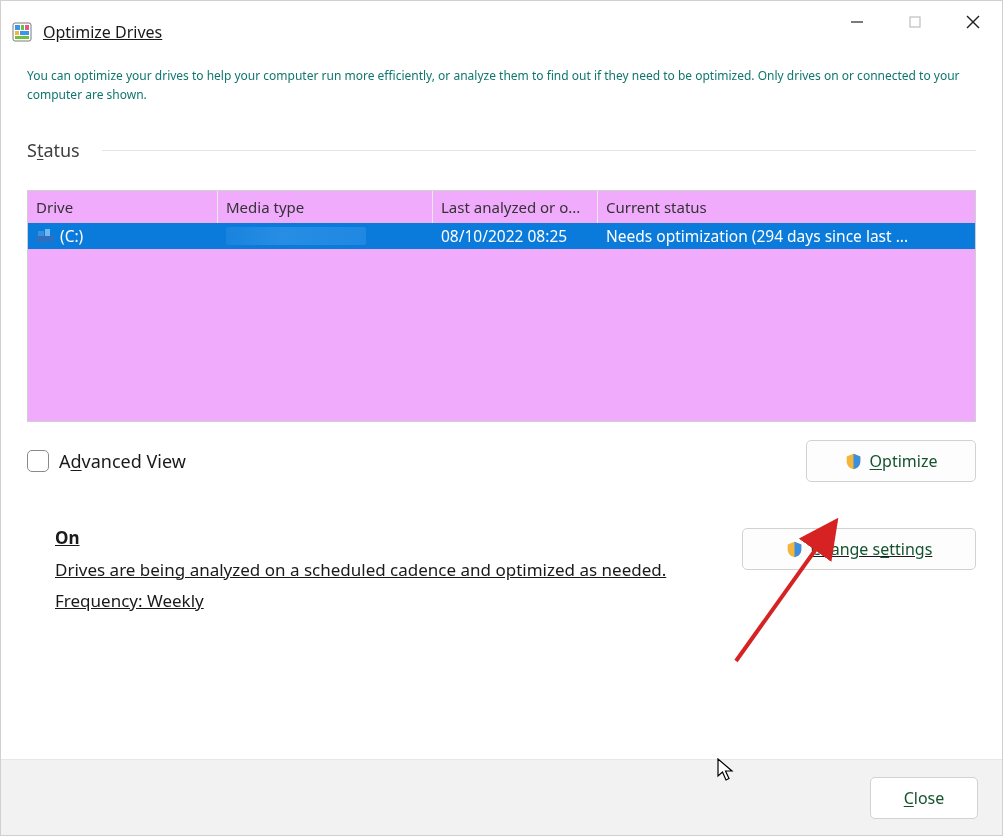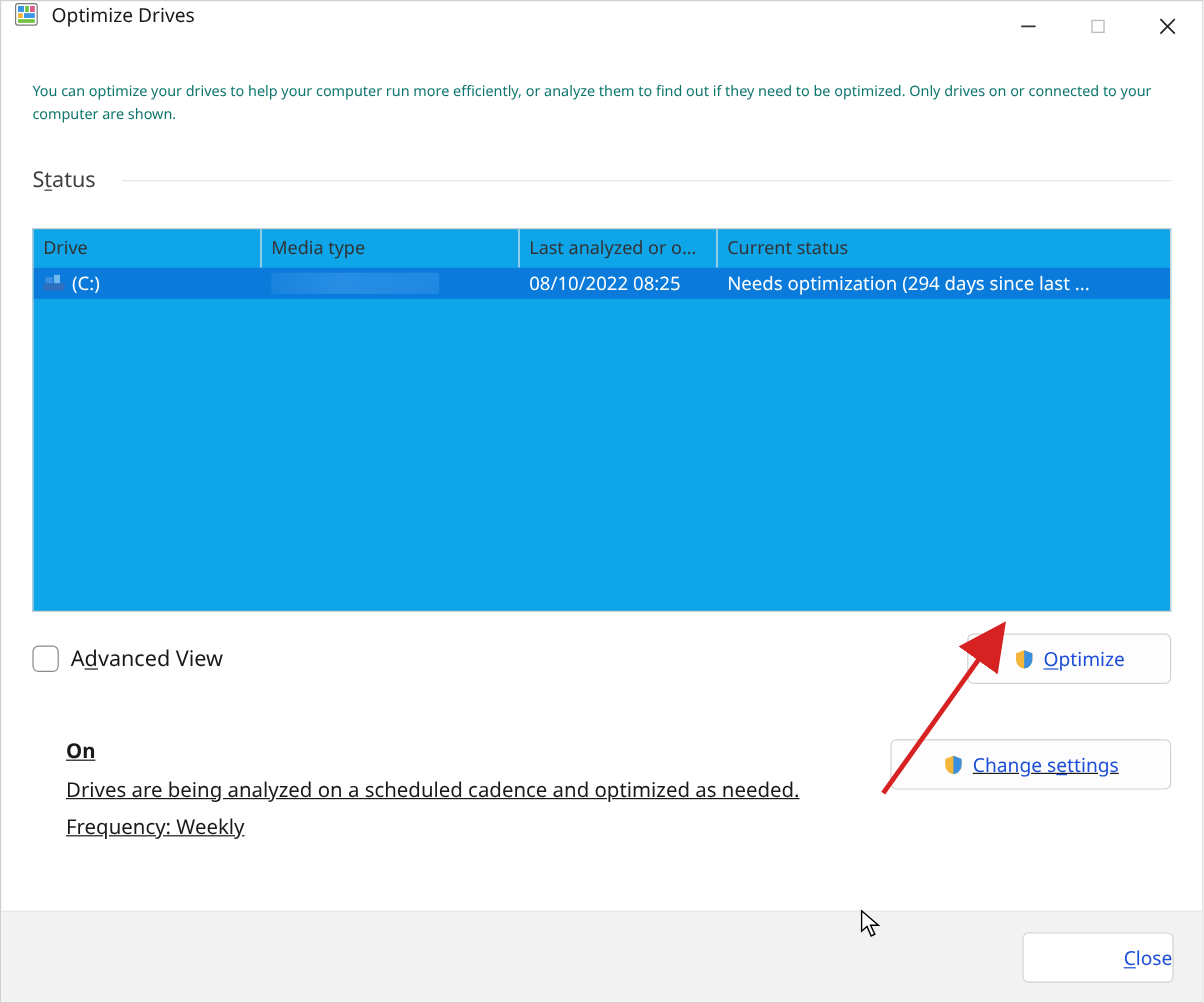--- a/index.html
+++ b/index.html
@@ -12,22 +12,23 @@
     background: #ffffff;
     overflow: hidden;
   }
   .window {
     width: 1003px; height: 836px;
     display: flex; flex-direction: column;
     border: 1px solid #d0d0d0;
   }
   .titlebar {
     height: 42px;
-    display: flex; align-items: flex-start;
+    display: flex; align-items: flex-end;
     padding-left: 10px;
+    text-decoration: underline;
   }
   .titlebar .appicon {
     width: 22px; height: 22px;
     margin-right: 10px;
     display: inline-flex; align-items: center; justify-content: center;
   }
   .titlebar .title { font-size: 16px; }
   .winctrls {
     margin-left: auto;
     display: flex; height: 100%;
@@ -55,24 +56,24 @@
   }
   .section-header .label {
     font-size: 18px; color: #404040;
   }
   .section-header .rule {
     flex: 1; height: 1px; background: #e4e4e4;
   }
   .underline-accesskey { text-decoration: underline; text-underline-offset: 2px; }
   .drives-table {
     border: 1px solid #cfcfcf;
-    height: 320px;
+    height: 232px;
     display: flex; flex-direction: column;
     margin-bottom: 18px;
-    background: #0ea5e9;
+    background: #f0abfc;
   }
   .dt-head {
     display: flex;
     height: 32px;
     font-size: 15px; color: #333;
     align-items: center;
   }
   .dt-head .col {
     padding: 0 8px;
     height: 100%;
@@ -116,21 +117,21 @@
   }
   .adv-label { font-size: 18px; }
   .btn {
     height: 42px;
     padding: 0 24px;
     border: 1px solid #d2d2d2;
     border-radius: 5px;
     background: #fdfdfd;
     font-size: 16px;
     display: inline-flex; align-items: center; justify-content: center; gap: 8px;
-    color: #1d4ed8;
+    color: #14532d;
   }
   .btn.disabled {
     color: #9a9a9a;
     background: #f6f6f6;
   }
   .btn .shield { width: 17px; height: 17px; }
   .btn .shield.dim { opacity: .45; }
   .spacer { flex: 1; }
   .actions-right { margin-left: auto; display: flex; gap: 22px; }
   .sched-box {
@@ -141,21 +142,21 @@
   }
   .sched-text { font-size: 17px; line-height: 1.85; }
   .sched-text .on { font-weight: 700; }
   .footer {
     height: 76px;
     background: #f2f2f2;
     border-top: 1px solid #e7e7e7;
     display: flex; align-items: center;
     padding: 0 24px;
   }
-  .footer .btn { width: 126px; padding: 0; justify-content: flex-end; background: #fff; }
+  .footer .btn { width: 108px; padding: 0; justify-content: center; background: #fff; }
   .arrow-annot {
     position: absolute;
     pointer-events: none;
   }
   .window { position: relative; }
   .cursor {
     position: absolute;
     left: 716px; top: 757px;
     width: 18px; height: 24px;
     pointer-events: none;

